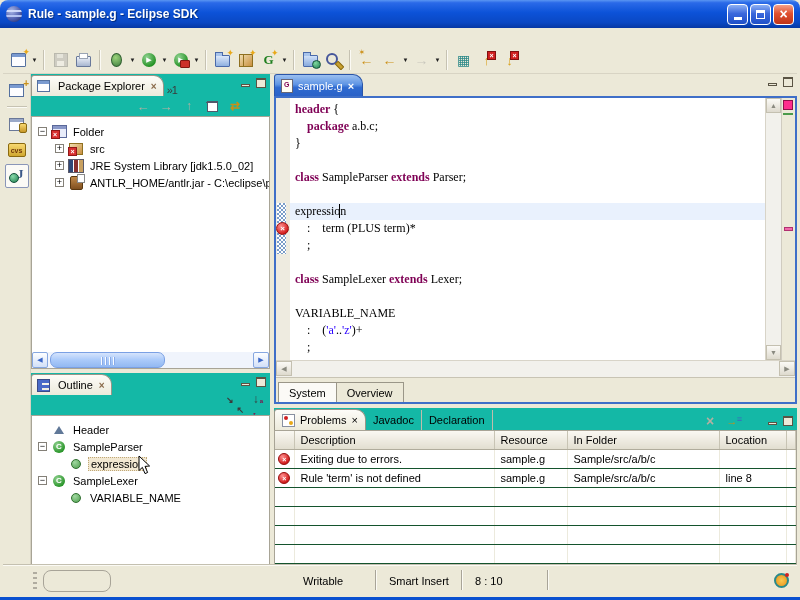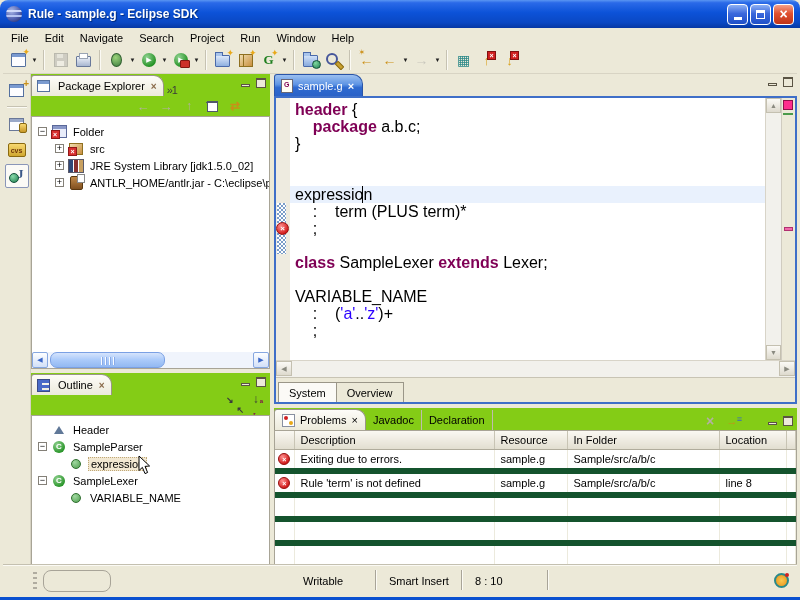--- a/index.html
+++ b/index.html
@@ -88,21 +88,21 @@
   .p-open-perspective::after{content:"+";position:absolute;right:-6px;top:-7px;color:#c89018;font-weight:bold;font-size:10px;}
   .p-resource-perspective{width:13px;height:11px;background:linear-gradient(180deg,#9aa8c8 0 3px,#fdfdff 3px);border:1px solid #6a7898;position:relative;}
   .p-resource-perspective::after{content:"";position:absolute;right:-4px;bottom:-3px;width:6px;height:8px;background:linear-gradient(#f8d870,#c89828);border:1px solid #8a6a10;border-radius:2px;}
   .p-cvs-repository-perspective{width:16px;height:12px;background:linear-gradient(#f8d870,#d0a830);border:1px solid #8a6a10;border-radius:2px;
       display:flex;align-items:center;justify-content:center;font-size:7px;font-weight:bold;color:#703808;}
   .p-java-perspective{width:16px;height:14px;position:relative;font-family:"Liberation Serif",serif;}
   .p-java-perspective::before{content:"J";position:absolute;right:1px;top:-3px;font-size:13px;font-weight:bold;color:#3a5888;}
   .p-java-perspective::after{content:"";position:absolute;left:0;bottom:0;width:8px;height:8px;border-radius:50%;
       background:radial-gradient(circle at 35% 30%,#88d8a8,#1f7f4f);border:1px solid #14523a;}
   
-  .view{position:absolute;background:#84cc16;}
+  .view{position:absolute;background:#14b8a6;}
   .vtabrow{height:22px;display:flex;align-items:flex-end;position:relative;}
   .vtab{height:20px;display:flex;align-items:center;padding:0 6px 0 5px;border:1px solid #9a9688;border-bottom:none;
      border-radius:3px 10px 0 0;background:linear-gradient(180deg,#fdfcf8,#eceadb);gap:4px;}
   .vtab .xbtn{color:#8a6a4a;font-weight:bold;font-size:10px;margin-left:2px;}
   .vctrls{position:absolute;right:4px;top:4px;display:flex;gap:6px;align-items:center;}
   .vmin{width:9px;height:9px;position:relative;}
   .vmin::after{content:"";position:absolute;left:0;bottom:1px;width:9px;height:3px;border:1px solid #5a5444;box-sizing:border-box;background:#ece9d8;}
   .vmax{width:10px;height:10px;border:1px solid #5a5444;border-top:2px solid #5a5444;box-sizing:border-box;background:#ece9d8;}
   .chev{font-size:11px;color:#3a3a3a;letter-spacing:-1px;margin-left:3px;}
   .vtoolrow{height:20px;display:flex;align-items:center;justify-content:flex-end;padding-right:4px;gap:7px;}
@@ -165,21 +165,21 @@
   #editor-body{position:absolute;left:274px;top:96px;width:523px;height:308px;border:2px solid #3f6fc8;box-sizing:border-box;background:#fff;
       display:flex;flex-direction:column;}
   #editor-main{display:flex;height:264px;}
   #ruler{width:14px;background:#eeebe0;position:relative;flex:none;}
   .range-ind{position:absolute;left:1px;width:9px;
       background:linear-gradient(45deg,#7a9cc8 25%,transparent 25%,transparent 75%,#7a9cc8 75%) 0 0/4px 4px,
                  linear-gradient(45deg,#7a9cc8 25%,#fff 25%,#fff 75%,#7a9cc8 75%) 2px 2px/4px 4px;}
   .ruler-err{position:absolute;left:0px;width:13px;height:13px;z-index:2;}
   .sev-error{width:13px;height:13px;border-radius:50%;background:radial-gradient(circle at 35% 30%,#ff9090,#d01818 75%);
       color:#fff;display:flex;align-items:center;justify-content:center;font-size:8px;font-weight:bold;border:1px solid #981010;box-sizing:border-box;}
-  #code{flex:1;font-family:Liberation Sans, sans-serif;font-size:16px;line-height:17px;
+  #code{flex:1;font-family:Liberation Serif, serif;font-size:12px;line-height:17px;
       padding-top:3px;overflow:hidden;cursor:text;}
   .cline{height:17px;white-space:pre;padding-left:5px;}
   .cline.cl{background:#e9f1fd;}
   .tk-kw{color:#7f0055;font-weight:bold;}
   .tk-pl{color:#000;}
   .tk-str{color:#2a00ff;}
   .cur{border-left:1px solid #000;margin-left:-1px;}
   #overview{width:13px;background:#ece9d8;border-left:1px solid #d0ccc0;position:relative;flex:none;}
   .ov-top{position:absolute;left:1px;top:2px;width:10px;height:10px;background:#ff2d8d;border:1px solid #90104a;box-sizing:border-box;}
   .ov-green{position:absolute;left:1px;top:15px;width:10px;height:2px;background:#4a9a4a;}
@@ -193,21 +193,21 @@
   .ptab{height:20px;display:flex;align-items:center;gap:5px;padding:0 7px;border-right:1px solid #c0bcac;}
   .ptab.active{border:1px solid #9a9688;border-bottom:none;border-radius:3px 10px 0 0;background:linear-gradient(180deg,#fdfcf8,#eceadb);}
   .pt-icon{width:11px;height:11px;background:#fff;border:1px solid #8890a0;position:relative;flex:none;}
   .pt-icon::before{content:"";position:absolute;left:1px;top:1px;width:4px;height:4px;background:#d02020;border-radius:50%;}
   .pt-icon::after{content:"";position:absolute;right:1px;bottom:1px;width:4px;height:4px;background:#e8a818;border-radius:50%;}
   #problems .vbody{position:absolute;left:0;top:22px;right:0;bottom:0;}
   #psummary{height:17px;background:#ece9d8;border-bottom:1px solid #c8c4b4;display:flex;align-items:center;padding-left:6px;}
   table#ptable{border-collapse:collapse;width:100%;table-layout:fixed;font-size:11px;}
   #ptable th{background:linear-gradient(180deg,#faf8f2,#e2ded0);border-right:1px solid #c8c4b4;border-bottom:1px solid #b0ac9c;
       font-weight:normal;text-align:left;height:18px;padding:0 0 0 6px;overflow:hidden;}
-  #ptable td{border-right:1px solid #eceadd;border-bottom:6px solid #14532d;height:18px;padding:0 0 0 6px;overflow:hidden;white-space:nowrap;}
+  #ptable td{border-right:1px solid #eceadd;border-bottom:1px solid #14532d;height:18px;padding:0 0 0 6px;overflow:hidden;white-space:nowrap;}
   #ptable td.icell{padding:0;text-align:center;}
   #ptable td.icell .sev-error{margin:0 auto;width:12px;height:12px;font-size:7px;}
   
   #statusbar{position:absolute;left:3px;bottom:3px;right:3px;height:32px;background:#ece9d8;
       border-top:1px solid #c4c0b0;box-shadow:inset 0 1px 0 #fbfaf4;display:flex;align-items:center;}
   .grip{width:4px;height:18px;margin-left:30px;background:repeating-linear-gradient(180deg,#b0aca0 0 2px,transparent 2px 5px);}
   .sunken{width:66px;height:20px;border:1px solid #a8a498;border-radius:8px;margin-left:6px;background:#ece9d8;}
   .sbcell{height:22px;display:flex;align-items:center;padding:0 12px;min-width:60px;}
   .sbsep{width:1px;height:20px;background:#a8a498;border-right:1px solid #fbfaf4;}
   #sb-icon{position:absolute;right:8px;top:8px;width:15px;height:15px;border-radius:50%;border:2px solid #2a8a8a;box-sizing:border-box;
@@ -228,30 +228,20 @@
         <span class="glyph-min"></span>
       </span>
     <span class="wbtn maxb">
         <span class="glyph-max"></span>
       </span>
     <span class="wbtn closeb">
         <span>×</span>
       </span>
   </div>
 
-  <div id="menubar">
-      <div class="mitem">File</div>
-      <div class="mitem">Edit</div>
-      <div class="mitem">Navigate</div>
-      <div class="mitem">Search</div>
-      <div class="mitem">Project</div>
-      <div class="mitem">Run</div>
-      <div class="mitem">Window</div>
-      <div class="mitem">Help</div>
-    </div>
   <div id="toolbar">
       <div class="tbi">
         <span class="ia i-new-wizard"></span>
       </div>
       <div class="dd">▼</div>
       <div class="tbsep"></div>
       <div class="tbi dis">
         <span class="ia i-save"></span>
       </div>
       <div class="tbi">
@@ -482,20 +472,21 @@
     <div id="editor-main">
       <div id="ruler">
           <span class="range-ind" style="top: 105px; height: 51px;"></span>
           <span class="ruler-err sev-error" style="top: 124px;">×</span>
         </div>
       <div id="code">
           <div class="cline"><span class="tk-kw">header</span><span class="tk-pl"> {</span></div>
           <div class="cline"><span class="tk-pl">    </span><span class="tk-kw">package</span><span class="tk-pl"> a.b.c;</span></div>
           <div class="cline"><span class="tk-pl">}</span></div>
           <div class="cline">&nbsp;</div>
+          <div class="cline"><span class="tk-kw">class</span><span class="tk-pl"> SampleParser </span><span class="tk-kw">extends</span><span class="tk-pl"> Parser;</span></div>
           <div class="cline">&nbsp;</div>
           <div class="cline cl"><span class="tk-pl">expressio</span><span class="tk-pl cur">n</span></div>
           <div class="cline"><span class="tk-pl">    :    term (PLUS term)*</span></div>
           <div class="cline"><span class="tk-pl">    ;</span></div>
           <div class="cline">&nbsp;</div>
           <div class="cline"><span class="tk-kw">class</span><span class="tk-pl"> SampleLexer </span><span class="tk-kw">extends</span><span class="tk-pl"> Lexer;</span></div>
           <div class="cline">&nbsp;</div>
           <div class="cline"><span class="tk-pl">VARIABLE_NAME</span></div>
           <div class="cline"><span class="tk-pl">    :    (</span><span class="tk-str">'a'</span><span class="tk-pl">..</span><span class="tk-str">'z'</span><span class="tk-pl">)+</span></div>
           <div class="cline"><span class="tk-pl">    ;</span></div>

